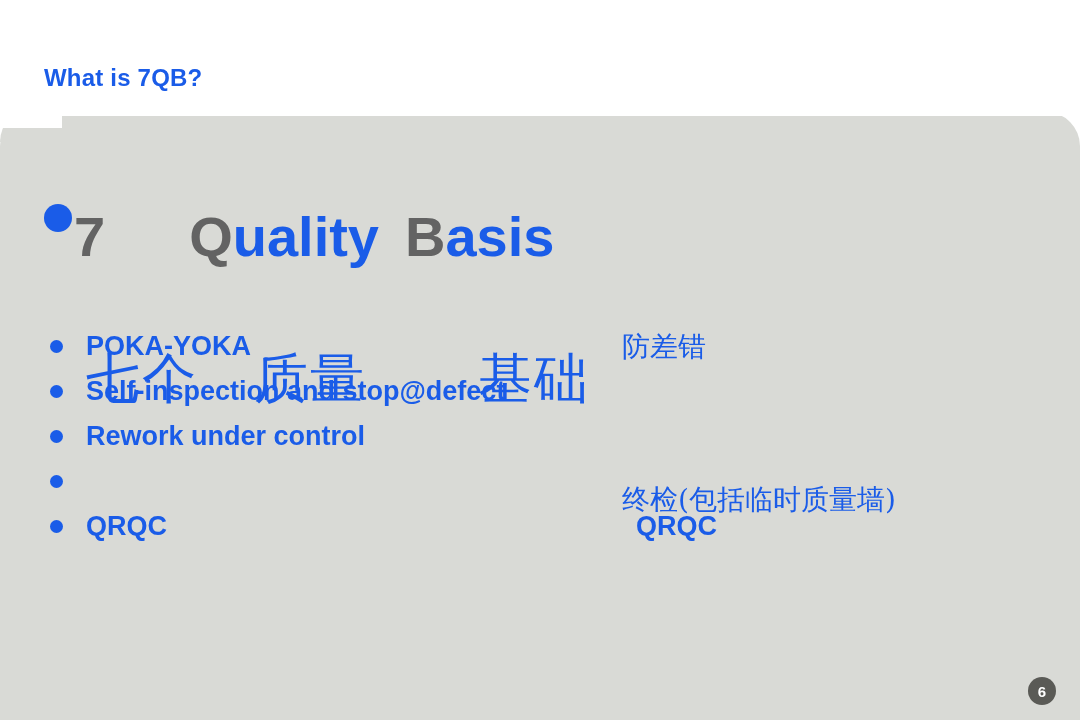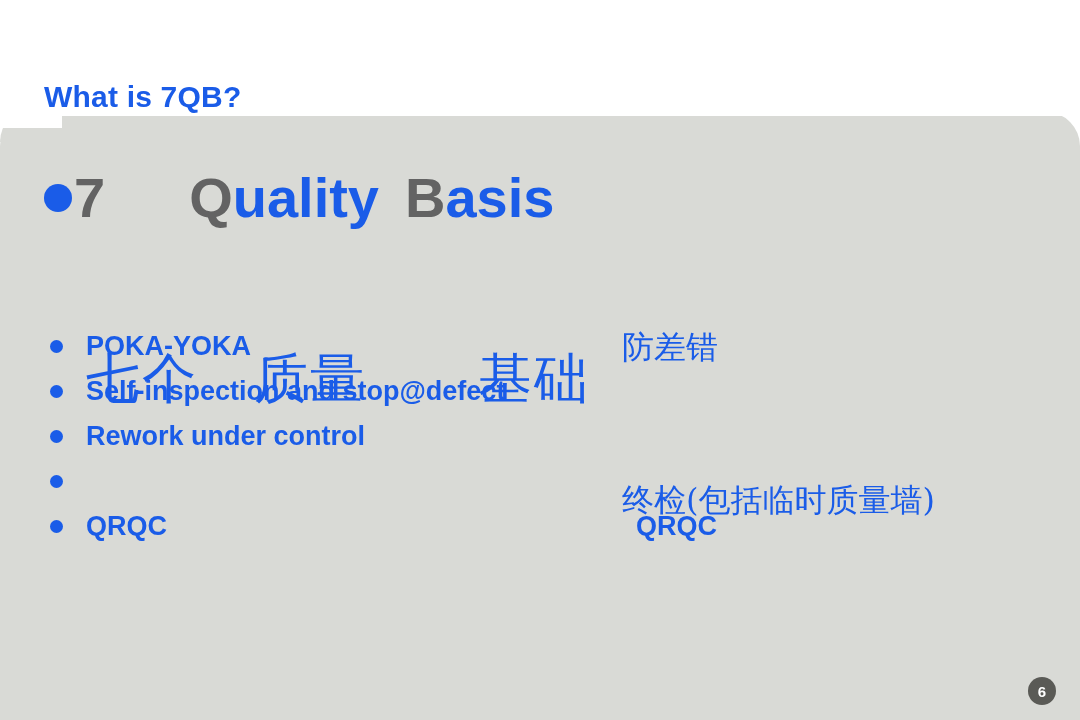--- a/index.html
+++ b/index.html
@@ -22,22 +22,22 @@
     left: 0;
     top: 0;
     width: 1080px;
     height: 116px;
     background: #ffffff;
     z-index: 3;
   }
   .slide-title {
     position: absolute;
     left: 44px;
-    top: 80px;
-    font-size: 30px;
+    top: 64px;
+    font-size: 24px;
     font-weight: bold;
     color: #1a5ce8;
     letter-spacing: 0.2px;
     white-space: nowrap;
     z-index: 6;
   }
 
   
   .content-panel {
     position: absolute;
@@ -97,20 +97,21 @@
     border-radius: 50%;
     background: #1a5ce8;
     flex: 0 0 auto;
     margin-right: 2px;
   }
   .heading-text {
     font-size: 56px;
     font-weight: bold;
     line-height: 1;
     letter-spacing: 0px;
+    margin-top: 39px;
   }
   .g { color: #636363; }
   .b { color: #1a5ce8; }
   .gap-a { display: inline-block; width: 84px; }
   .gap-b { display: inline-block; width: 26px; }
 
   
   .heading-cn {
     position: absolute;
     left: 86px;
@@ -148,21 +149,21 @@
     margin-right: 23px;
   }
   .item-en {
     font-size: 27px;
     font-weight: bold;
     color: #1a5ce8;
     line-height: 1;
   }
   .item-cn {
     font-family: "DejaVu Serif", "Liberation Serif", serif;
-    font-size: 32px;
+    font-size: 28px;
     color: #1a5ce8;
     line-height: 1;
     position: absolute;
   }
   .item-cn.latin {
     font-family: "Liberation Sans", sans-serif;
     font-weight: bold;
     font-size: 27px;
   }
 

